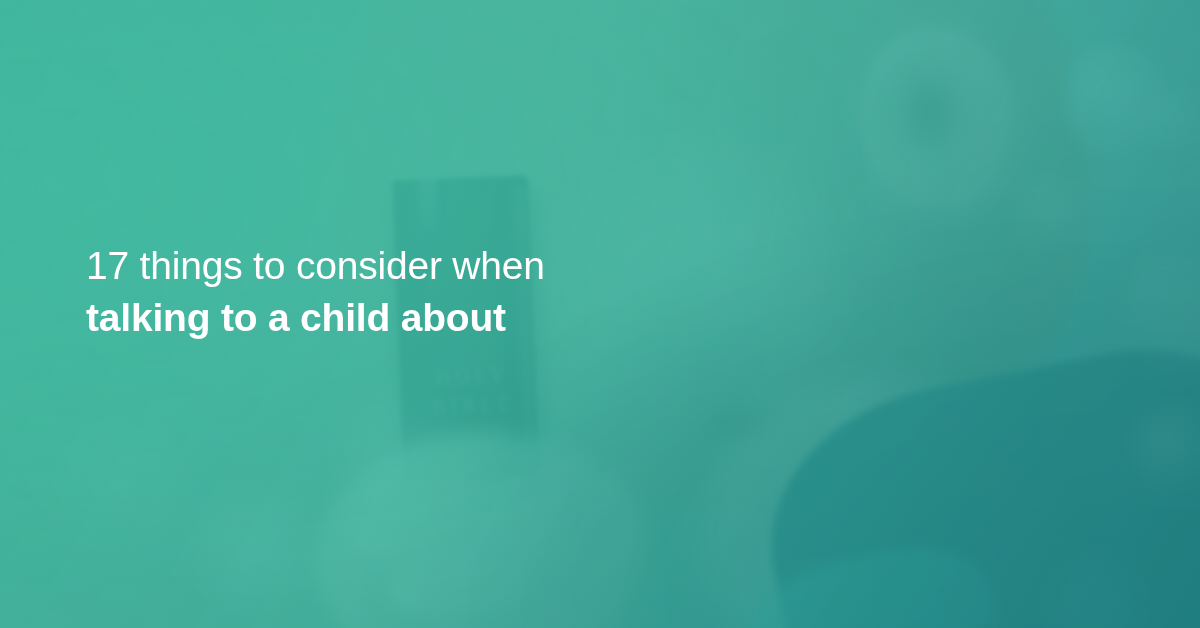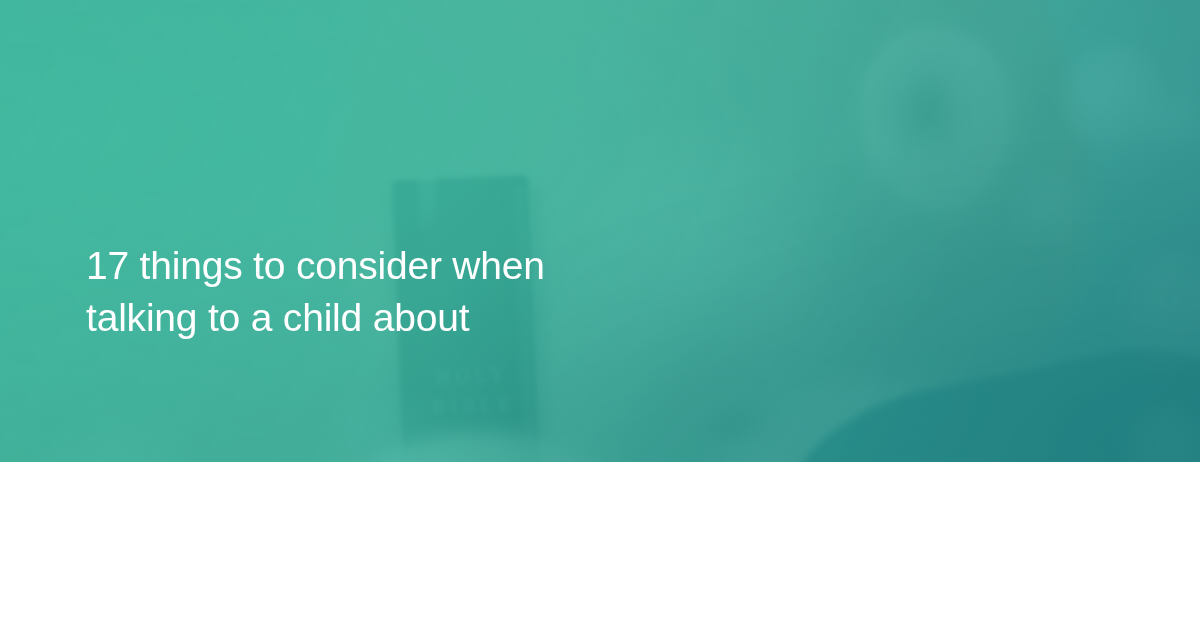--- a/index.html
+++ b/index.html
@@ -7,21 +7,21 @@
     padding: 0;
     background: #ffffff;
   }
   body {
     font-family: "Liberation Sans", sans-serif;
   }
 
   #hero-banner {
     position: relative;
     width: 1200px;
-    height: 462px;
+    height: 628px;
     overflow: hidden;
     background: #3cb49e;
   }
 
   
   .photo-layer {
     position: absolute;
     inset: 0;
     overflow: hidden;
     filter: blur(0.4px);
@@ -288,21 +288,21 @@
     color: #ffffff;
     font-size: 39px;
     line-height: 52px;
     letter-spacing: -0.2px;
   }
   .headline .line {
     display: block;
     white-space: nowrap;
   }
   .headline .light { font-weight: 400; }
-  .headline .bold  { font-weight: 400; }
+  .headline .bold  { font-weight: 700; }
 </style>
 </head>
 <body>
 
 <div id="hero-banner">
 
   <div class="photo-layer">
     <div class="photo-base"></div>
 
     <div class="head-mass"></div>

